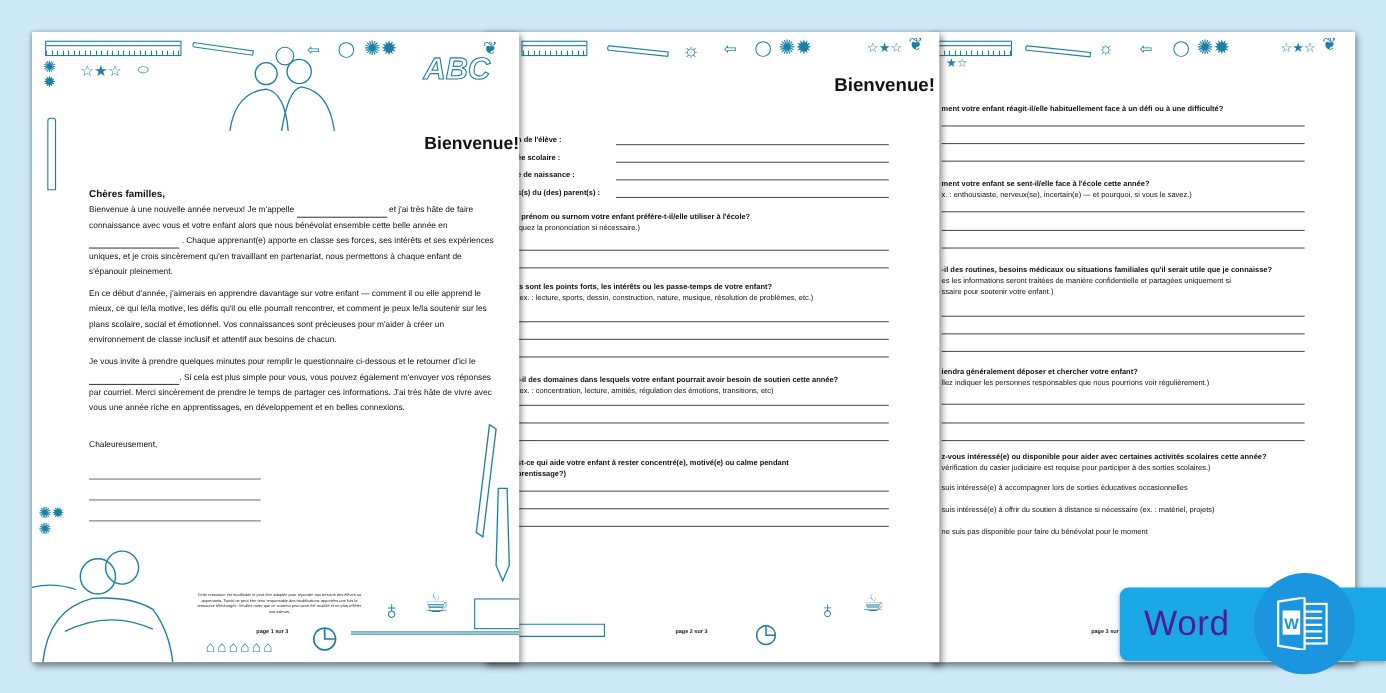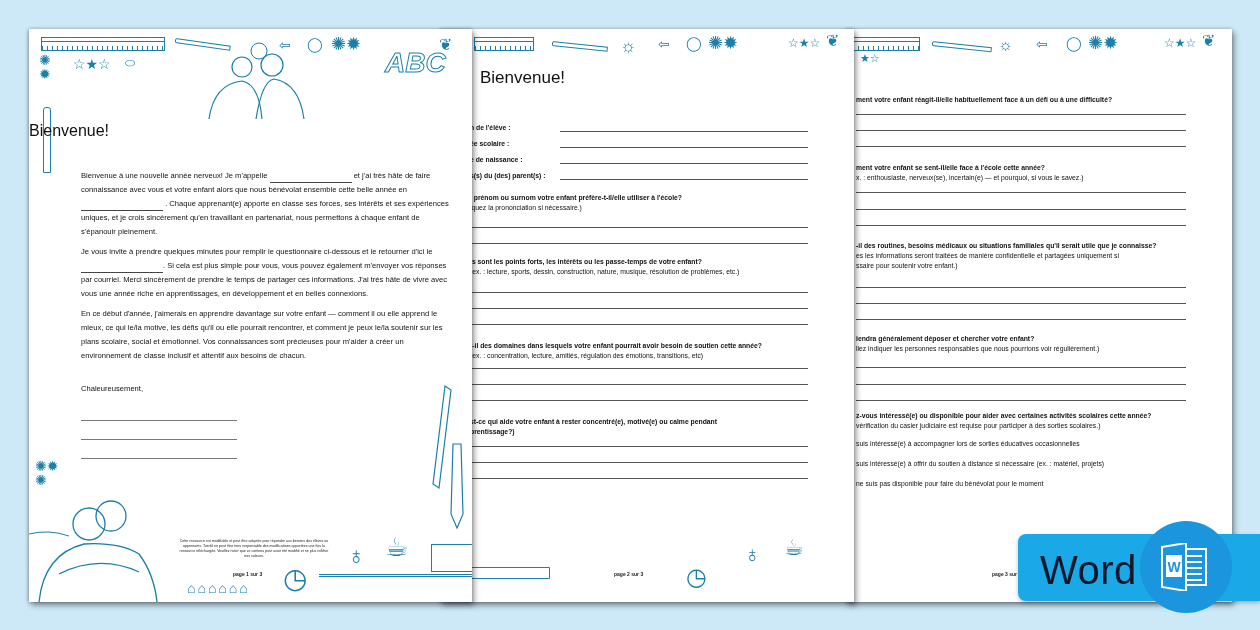--- a/index.html
+++ b/index.html
@@ -22,21 +22,21 @@
 
   
   #page2 .clip { position:absolute; left:0; top:0; width:32px; height:100%; background:linear-gradient(90deg,#8a8a8a,#d8d8d8 40%,#fff); }
   #page3 .clip { position:absolute; left:0; top:0; width:8px; height:100%; background:linear-gradient(90deg,#8a8a8a,#e0e0e0); }
   .ruler { position:absolute; height:14px; border:1.5px solid #1b7fa8; background:
     repeating-linear-gradient(90deg,#1b7fa8 0 1px,transparent 1px 5px) bottom/100% 4px no-repeat; }
   .ruler::before { content:""; position:absolute; left:0; right:0; top:3px; border-top:1px solid #1b7fa8; }
   .pencil { position:absolute; height:5px; border:1.3px solid #1b7fa8; border-radius:2px 0 0 2px; transform-origin:left center; }
   .glyph { position:absolute; color:#1b7fa8; line-height:1; }
 
-  .title { position:absolute; font-weight:normal; color:#111; text-align:left; }
+  .title { position:absolute; font-weight:bold; color:#111; text-align:right; }
 
   .p1-body { position:absolute; left:52px; top:140px; width:370px; font-size:7.6px; line-height:14px; color:#111; }
   .p1-body .greet { font-size:9px; font-weight:bold; margin-bottom:1px; line-height:14px; }
   .p1-body p { margin-bottom:6px; }
   .blank { display:inline-block; border-bottom:1px solid #444; vertical-align:bottom; height:9px; }
   .sig-line { width:156px; border-bottom:1px solid #777; height:19px; }
 
   .fine { position:absolute; font-size:3.6px; line-height:5px; text-align:center; color:#222; }
   .pageno { position:absolute; font-size:5px; font-weight:bold; color:#222; }
 
@@ -45,21 +45,21 @@
   .q { position:absolute; font-size:6.8px; line-height:10px; color:#111; }
   .q .b { font-weight:bold; }
   .ans { position:absolute; border-bottom:1px solid #555; height:1px; }
 
   .word-badge {
     position:absolute; left:1018px; top:534px; width:242px; height:67px;
     background:#1aa8e6; border-radius:8px 0 0 8px; z-index:10;
     box-shadow: 0 2px 4px rgba(0,0,0,0.25);
   }
   .word-label {
-    position:absolute; left:22px; top:14px; font-size:40px; color:#0f172a;
+    position:absolute; left:22px; top:14px; font-size:32px; color:#4c1d95;
     font-family:"Liberation Sans", sans-serif; letter-spacing:0.5px;
   }
   .word-circle {
     position:absolute; left:1140px; top:521px; width:92px; height:92px;
     border-radius:50%; background:#1b95dd; z-index:11;
   }
   .word-doc {
     position:absolute; left:20px; top:22px; width:50px; height:48px;
   }
 </style>
@@ -201,32 +201,33 @@
     <circle cx="68" cy="26" r="11" fill="none" stroke="#1b7fa8" stroke-width="1.2"></circle>
     <path d="M5 80 Q10 45 38 42 Q55 45 58 80" fill="none" stroke="#1b7fa8" stroke-width="1.2"></path>
     <path d="M52 80 Q58 42 70 40 Q95 44 100 80" fill="none" stroke="#1b7fa8" stroke-width="1.2"></path>
   </svg>
 
   <div style="position:absolute;left:14px;top:78px;width:8px;height:66px;border:1.3px solid #1b7fa8;border-radius:3px 3px 0 0;"></div>
 
   <div class="title" style="left:0;top:93px;width:443px;font-size:16px;">Bienvenue!</div>
 
   <div class="p1-body">
+    <div class="greet">Chères familles,</div>
     <p>
       <span>Bienvenue à une nouvelle année nerveux! Je m'appelle</span>
       <span class="blank" style="width:82px;"></span>
       <span>et j'ai très hâte de faire connaissance avec vous et votre enfant alors que nous bénévolat ensemble cette belle année en</span><br>
       <span class="blank" style="width:82px;"></span>
       <span>. Chaque apprenant(e) apporte en classe ses forces, ses intérêts et ses expériences uniques, et je crois sincèrement qu'en travaillant en partenariat, nous permettons à chaque enfant de s'épanouir pleinement.</span>
     </p>
+    <p>En ce début d'année, j'aimerais en apprendre davantage sur votre enfant — comment il ou elle apprend le mieux, ce qui le/la motive, les défis qu'il ou elle pourrait rencontrer, et comment je peux le/la soutenir sur les plans scolaire, social et émotionnel. Vos connaissances sont précieuses pour m'aider à créer un environnement de classe inclusif et attentif aux besoins de chacun.</p>
     <p>
       <span>Je vous invite à prendre quelques minutes pour remplir le questionnaire ci-dessous et le retourner d'ici le</span>
       <span class="blank" style="width:82px;"></span><span>. Si cela est plus simple pour vous, vous pouvez également m'envoyer vos réponses par courriel. Merci sincèrement de prendre le temps de partager ces informations. J'ai très hâte de vivre avec vous une année riche en apprentissages, en développement et en belles connexions.</span>
     </p>
-    <p>En ce début d'année, j'aimerais en apprendre davantage sur votre enfant — comment il ou elle apprend le mieux, ce qui le/la motive, les défis qu'il ou elle pourrait rencontrer, et comment je peux le/la soutenir sur les plans scolaire, social et émotionnel. Vos connaissances sont précieuses pour m'aider à créer un environnement de classe inclusif et attentif aux besoins de chacun.</p>
     <p style="margin-top:19px;">Chaleureusement,</p>
     <div class="sig-line"></div>
     <div class="sig-line"></div>
     <div class="sig-line"></div>
   </div>
 
   <div class="glyph" style="left:6px;top:430px;font-size:14px;">✺✹<br>✺</div>
   <svg style="position:absolute;left:0;top:455px;" width="140" height="118">
     <circle cx="60" cy="40" r="16" fill="none" stroke="#1b7fa8" stroke-width="1.3"></circle>
     <circle cx="82" cy="32" r="15" fill="none" stroke="#1b7fa8" stroke-width="1.3"></circle>

